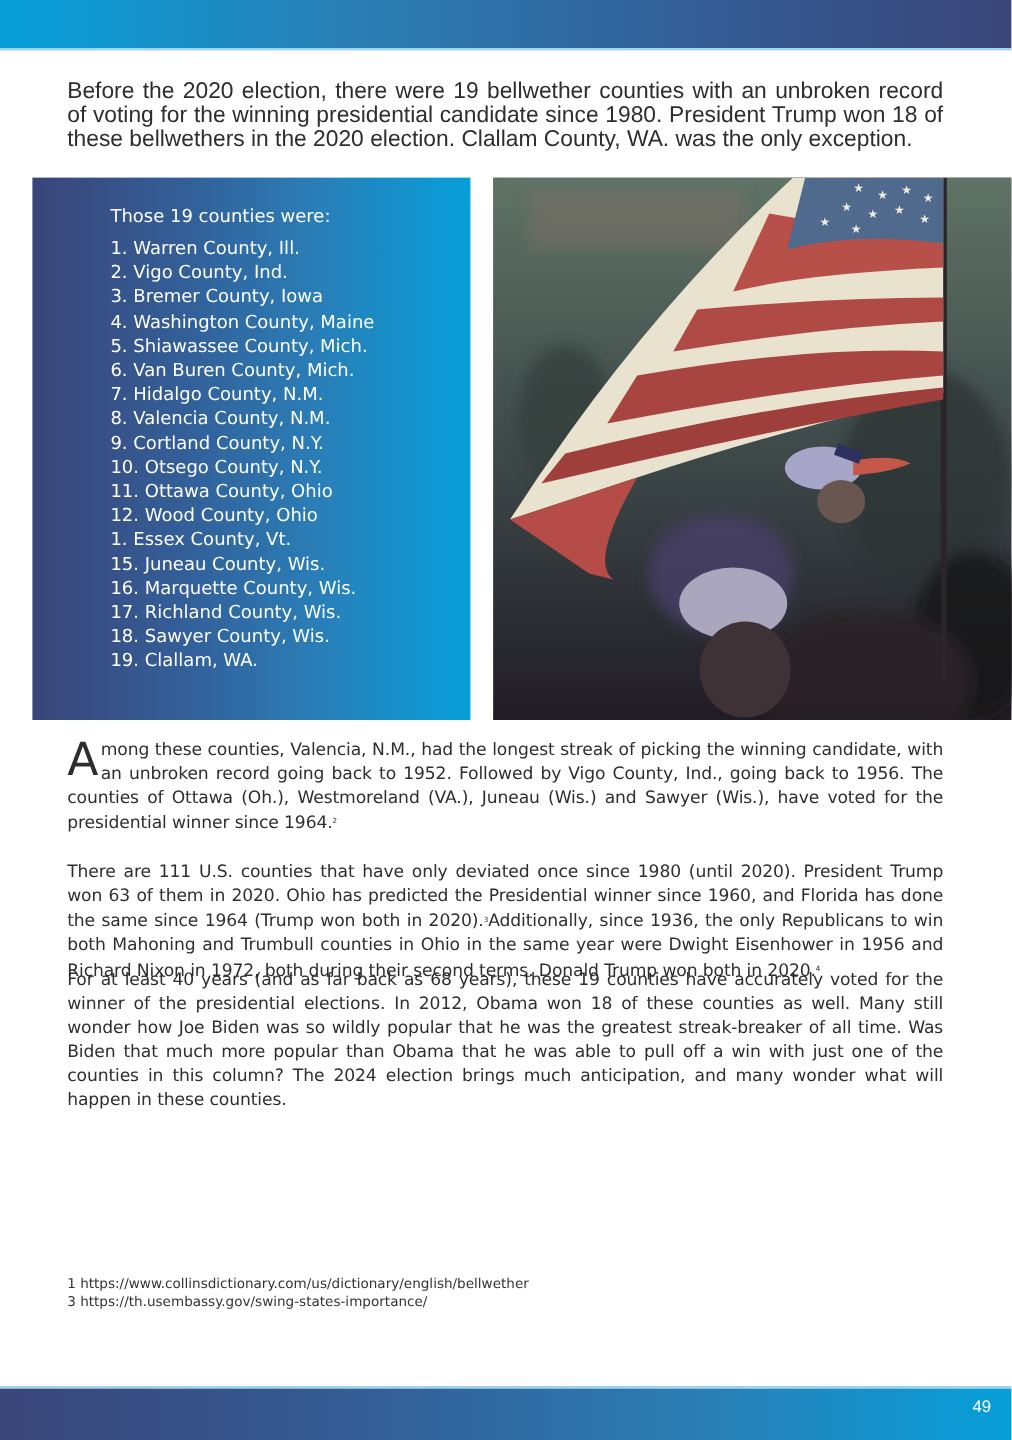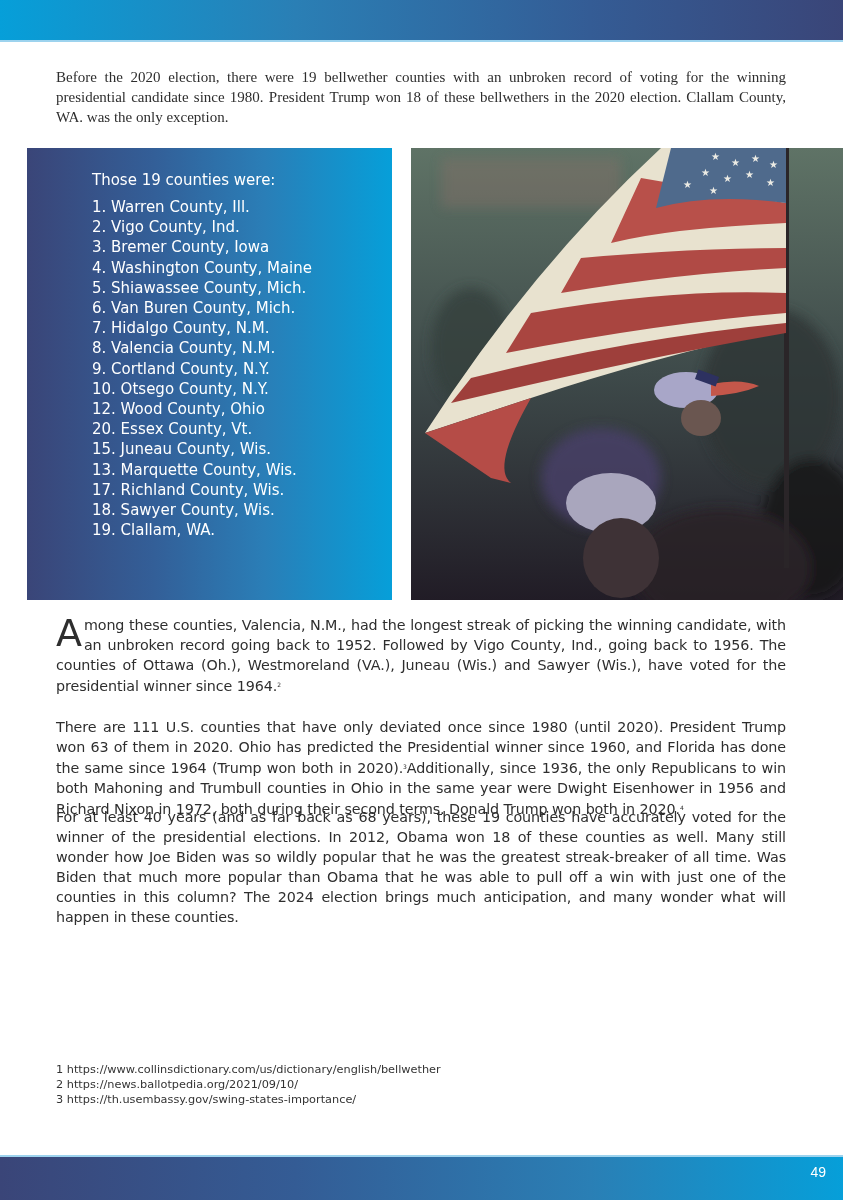--- a/index.html
+++ b/index.html
@@ -8,21 +8,21 @@
   .header-bar { position:absolute; left:0; top:0; width:843px; height:42px;
          background:linear-gradient(90deg,#069fd9 0%,#2a7fb5 35%,#345c95 70%,#3a4578 100%);
          border-bottom:2px solid #9dd3ee; box-sizing:border-box; }
   .footer-bar { position:absolute; left:0; top:1155px; width:843px; height:45px;
          background:linear-gradient(90deg,#3a4578 0%,#345c95 35%,#2a7fb5 70%,#069fd9 100%);
          border-top:2px solid #9dd3ee; box-sizing:border-box; }
   .page-number { position:absolute; right:17px; top:7px; color:#ffffff; font-size:14px;
          font-family:"Liberation Sans", sans-serif; }
   .para { position:absolute; left:56px; width:730px; font-size:14.3px; line-height:20px;
          text-align:justify; color:#2e2e2e; margin:0; letter-spacing:-0.1px; }
-  .intro { top:67px; font-family:Liberation Serif, serif; font-size:15px; letter-spacing:0; }
+  .intro { top:67px; font-family:Liberation Sans, sans-serif; font-size:19px; letter-spacing:0; }
   .list-box { position:absolute; left:27px; top:148px; width:365px; height:452px;
          background:linear-gradient(90deg,#3a4578 0%,#335f98 35%,#2a7eb7 65%,#069fd9 100%); }
   .list-title { position:absolute; left:65px; top:23px; color:#ffffff; font-size:15px; }
   .county-list { position:absolute; left:65px; top:49px; margin:0; padding:0; list-style:none; }
   .county-list li { color:#ffffff; font-size:15px; line-height:20.2px; white-space:nowrap; }
   .photo { position:absolute; left:411px; top:148px; width:432px; height:452px; overflow:hidden;
          background:radial-gradient(ellipse at 30% 20%, #6f7d6c 0%, #4d5a52 40%, #2d2a35 80%, #1c1820 100%); }
   .drop-cap { float:left; font-size:38px; line-height:32px; margin:2px 2px 0 0; color:#2e2e2e; }
   .p1 { top:615px; }
   .p2 { top:717px; }
@@ -44,24 +44,25 @@
     <li>1. Warren County, Ill.</li>
     <li>2. Vigo County, Ind.</li>
     <li>3. Bremer County, Iowa</li>
     <li>4. Washington County, Maine</li>
     <li>5. Shiawassee County, Mich.</li>
     <li>6. Van Buren County, Mich.</li>
     <li>7. Hidalgo County, N.M.</li>
     <li>8. Valencia County, N.M.</li>
     <li>9. Cortland County, N.Y.</li>
     <li>10. Otsego County, N.Y.</li>
+    <li>11. Ottawa County, Ohio</li>
     <li>12. Wood County, Ohio</li>
-    <li>20. Essex County, Vt.</li>
+    <li>1. Essex County, Vt.</li>
     <li>15. Juneau County, Wis.</li>
-    <li>13. Marquette County, Wis.</li>
+    <li>16. Marquette County, Wis.</li>
     <li>17. Richland County, Wis.</li>
     <li>18. Sawyer County, Wis.</li>
     <li>19. Clallam, WA.</li>
   </ul>
 </div>
 
 <div class="photo">
   <svg width="432" height="452" viewBox="0 0 432 452">
     <defs>
       <linearGradient id="bgfade" x1="0" y1="0" x2="0" y2="1">
@@ -122,19 +123,18 @@
 </p>
 
 <p class="para p2">
   <span>There are 111 U.S. counties that have only deviated once since 1980 (until 2020). President Trump won 63 of them in 2020.  Ohio has predicted the Presidential winner since 1960, and Florida has done the same since 1964 (Trump won both in 2020).</span><sup>3</sup><span>Additionally, since 1936, the only Republicans to win both Mahoning and Trumbull counties in Ohio in the same year were Dwight Eisenhower in 1956 and Richard Nixon in 1972, both during their second terms. Donald Trump won both in 2020.</span><sup>4</sup>
 </p>
 
 <p class="para p3">For at least 40 years (and as far back as 68 years), these 19 counties have accurately voted for the winner of the presidential elections. In 2012, Obama won 18 of these counties as well. Many still wonder how Joe Biden was so wildly popular that he was the greatest streak-breaker of all time. Was Biden that much more popular than Obama that he was able to pull off a win with just one of the counties in this column? The 2024 election brings much anticipation, and many wonder what will happen in these counties.</p>
 
 <ul class="footnotes">
   <li>1 https://www.collinsdictionary.com/us/dictionary/english/bellwether</li>
-  <li>2 https://news.ballotpedia.org/2021/09/10/</li>
   <li>3 https://th.usembassy.gov/swing-states-importance/</li>
 </ul>
 
 <div class="footer-bar">
   <span class="page-number">49</span>
 </div>
 
 </body></html>

